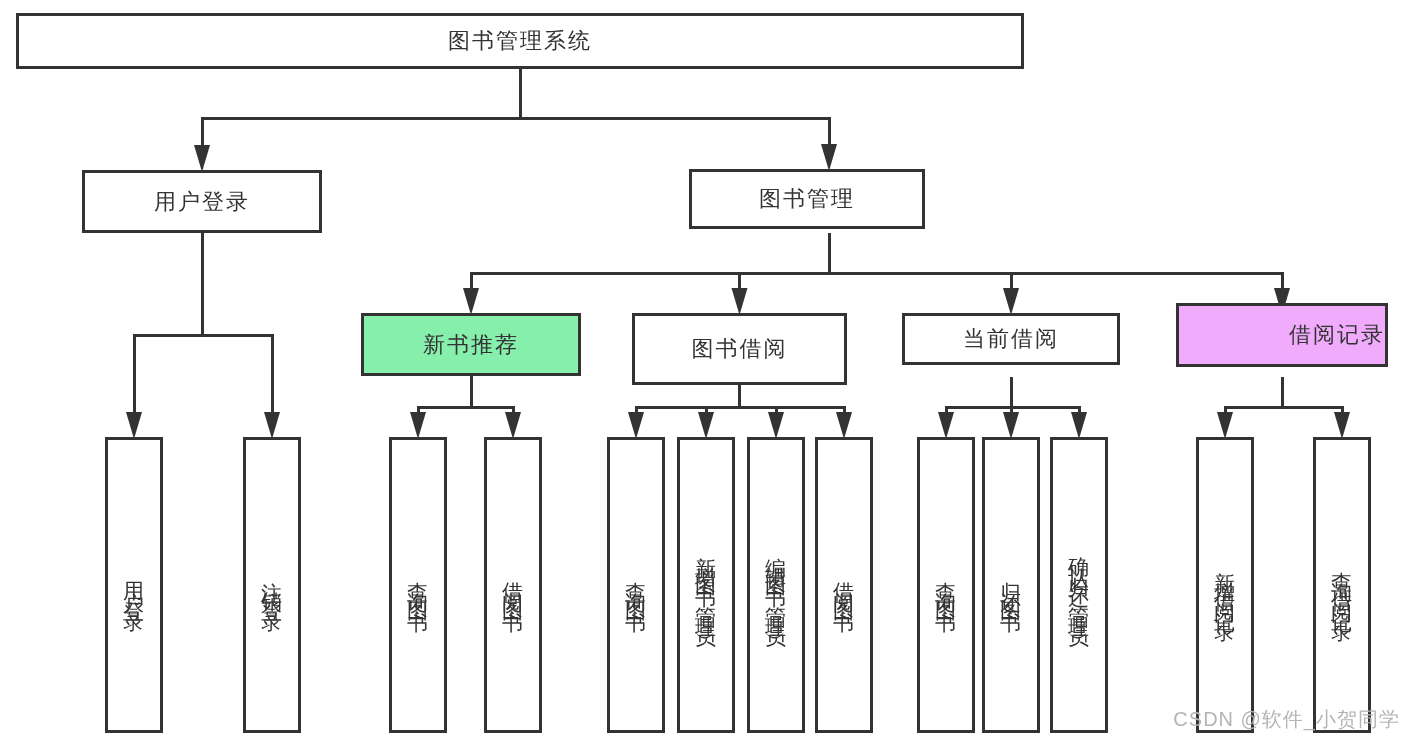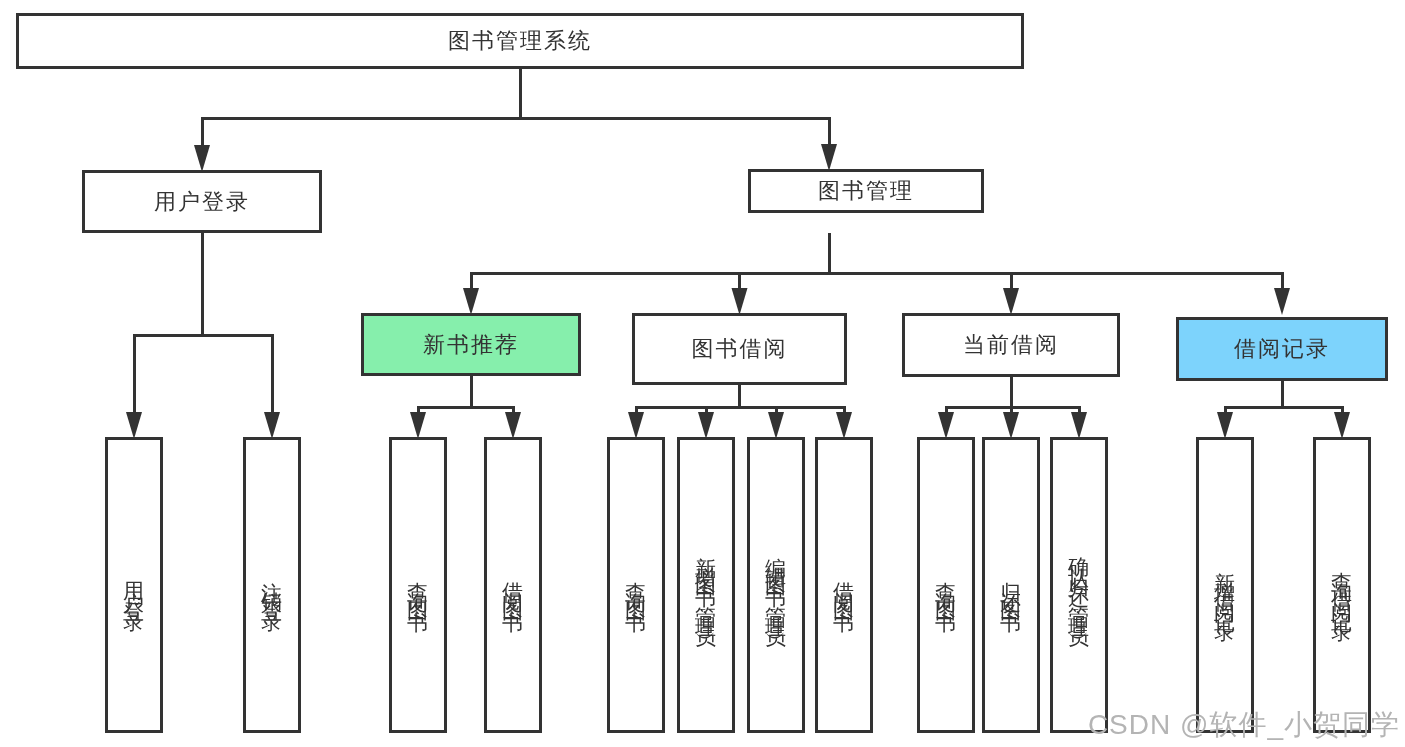--- a/index.html
+++ b/index.html
@@ -30,22 +30,22 @@
   .node.v span{
     writing-mode:vertical-rl;
     text-orientation:mixed;
     font-size:21px;
     letter-spacing:10px;
     line-height:1;
   }
   .watermark{
     position:absolute;
     right:5px;
-    bottom:3px;
-    font-size:28px;
+    bottom:14px;
+    font-size:20px;
     letter-spacing:1px;
     color:#b4b4b4;
     white-space:nowrap;
   }
 </style>
 </head>
 <body>
 
 <div id="canvas">
   <svg id="connectors" xmlns="http://www.w3.org/2000/svg" viewBox="0 0 1405 747">
@@ -102,33 +102,33 @@
       <line x1="1342" y1="407" x2="1342" y2="416" stroke="#333333" stroke-width="3" shape-rendering="crispEdges"></line>
       <polygon points="1334,412 1350,412 1342,439" fill="#333333"></polygon>
     </svg>
   <div id="nodes">
       <div class="node h" style="left: 16px; top: 13px; width: 1008px; height: 56px; border-color: rgb(51, 51, 51); background: rgb(255, 255, 255);">
         <span style="color: rgb(51, 51, 51);">图书管理系统</span>
       </div>
       <div class="node h" style="left: 82px; top: 170px; width: 240px; height: 63px; border-color: rgb(51, 51, 51); background: rgb(255, 255, 255);">
         <span style="color: rgb(51, 51, 51);">用户登录</span>
       </div>
-      <div class="node h" style="left: 748px; top: 169px; width: 236px; height: 44px; border-color: rgb(51, 51, 51); background: rgb(255, 255, 255);">
+      <div class="node h" style="left: 689px; top: 169px; width: 236px; height: 60px; border-color: rgb(51, 51, 51); background: rgb(255, 255, 255);">
         <span style="color: rgb(51, 51, 51);">图书管理</span>
       </div>
       <div class="node h" style="left: 361px; top: 313px; width: 220px; height: 63px; border-color: rgb(51, 51, 51); background: #86efac;">
         <span style="color: rgb(51, 51, 51);">新书推荐</span>
       </div>
       <div class="node h" style="left: 632px; top: 313px; width: 215px; height: 72px; border-color: rgb(51, 51, 51); background: rgb(255, 255, 255);">
         <span style="color: rgb(51, 51, 51);">图书借阅</span>
       </div>
-      <div class="node h" style="left: 902px; top: 313px; width: 218px; height: 64px; border-color: rgb(51, 51, 51); background: rgb(255, 255, 255);">
+      <div class="node h" style="left: 902px; top: 313px; width: 218px; height: 52px; border-color: rgb(51, 51, 51); background: rgb(255, 255, 255);">
         <span style="color: rgb(51, 51, 51);">当前借阅</span>
       </div>
-      <div class="node h" style="left: 1176px; top: 317px; width: 212px; height: 64px; border-color: rgb(51, 51, 51); background: #7dd3fc;">
+      <div class="node h" style="left: 1176px; top: 303px; width: 212px; height: 64px; border-color: rgb(51, 51, 51); background: #f0abfc; justify-content: flex-end;">
         <span style="color: rgb(51, 51, 51);">借阅记录</span>
       </div>
       <div class="node v" style="left: 105px; top: 437px; width: 58px; height: 296px; border-color: rgb(51, 51, 51); background: rgb(255, 255, 255);">
         <span style="color: rgb(51, 51, 51);">用户登录</span>
       </div>
       <div class="node v" style="left: 243px; top: 437px; width: 58px; height: 296px; border-color: rgb(51, 51, 51); background: rgb(255, 255, 255);">
         <span style="color: rgb(51, 51, 51);">注销登录</span>
       </div>
       <div class="node v" style="left: 389px; top: 437px; width: 58px; height: 296px; border-color: rgb(51, 51, 51); background: rgb(255, 255, 255);">
         <span style="color: rgb(51, 51, 51);">查询图书</span>

